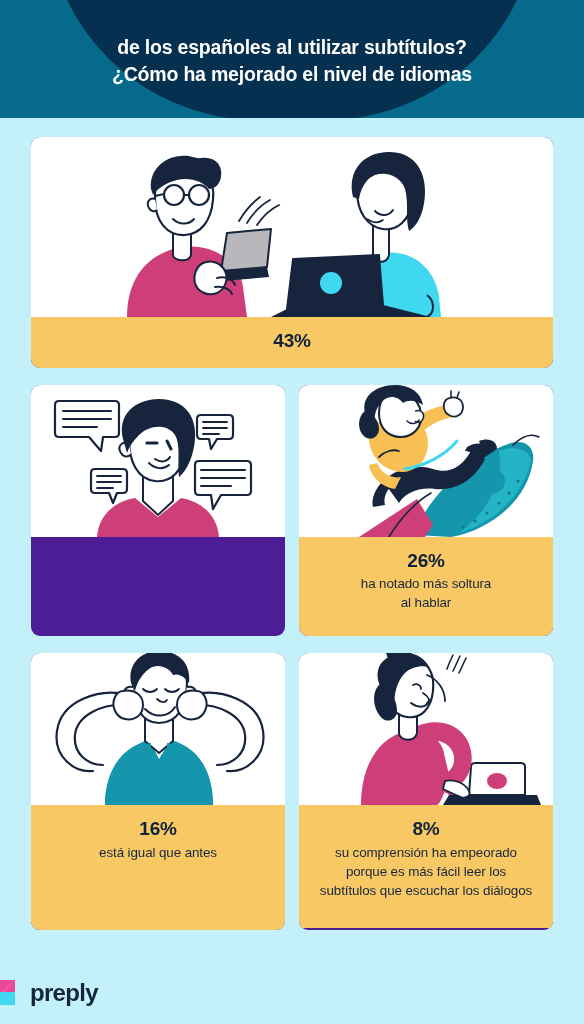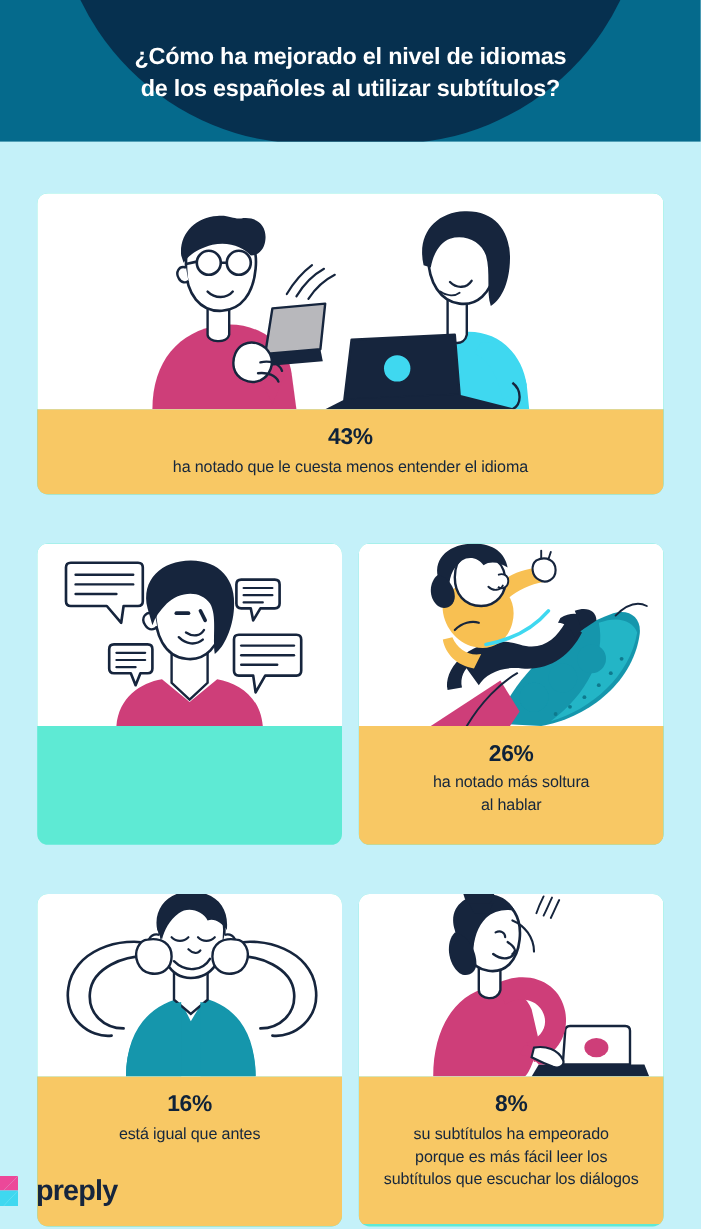--- a/index.html
+++ b/index.html
@@ -52,27 +52,26 @@
   
   .grid{
     padding:19px 31px 0 31px;
     display:flex;
     flex-direction:column;
     gap:17px;
   }
   .row{ display:flex; gap:14px; }
 
   .card{
-    background:#5eead4;
+    background:#4c1d95;
     border-radius:9px;
     overflow:hidden;
     display:flex;
     flex-direction:column;
     position:relative;
-    margin-top:24px;
   }
   .card-wide{ width:100%; }
   .card-half{ width:50%; }
 
   .art{
     position:relative;
     width:100%;
     background:#FFFFFF;
     overflow:hidden;
   }
@@ -119,22 +118,22 @@
     font-weight:bold;
     letter-spacing:-0.7px;
   }
 </style>
 </head>
 <body>
 
 <div class="header-wrap">
   <div class="header-dome"></div>
   <div class="header-inner">
+    <div class="title-line">de los españoles al utilizar subtítulos?</div>
     <div class="title-line title-line-1">¿Cómo ha mejorado el nivel de idiomas</div>
-    <div class="title-line">de los españoles al utilizar subtítulos?</div>
   </div>
 </div>
 
 <div class="grid">
 
   <div class="row">
     <div class="card card-wide">
       <div class="art" style="height:180px;">
         <svg viewBox="0 0 522 180" preserveAspectRatio="xMidYMax meet">
 
@@ -187,21 +186,20 @@
             <path d="M262 122 L348 118 L352 168 L256 172 Z" fill="#16253D" stroke="#16253D" stroke-width="2" stroke-linejoin="round"></path>
             <circle cx="300" cy="146" r="11" fill="#3FD8F0"></circle>
             <path d="M256 172 L352 168 L400 180 L240 180 Z" fill="#16253D"></path>
 
             <path d="M396 158 C404 164 404 176 396 180" fill="none" stroke="#16253D" stroke-width="2"></path>
           </g>
         </svg>
       </div>
       <div class="band">
         <div class="pct">43%</div>
-        <div class="desc">ha notado que le cuesta menos entender el idioma</div>
       </div>
     </div>
   </div>
 
   <div class="row">
 
     <div class="card card-half">
       <div class="art" style="height:152px;">
         <svg viewBox="0 0 254 152" preserveAspectRatio="xMidYMax meet">
 
@@ -399,21 +397,21 @@
           <path d="M148 16 C150 10 152 6 154 2" fill="none" stroke="#16253D" stroke-width="1.6" stroke-linecap="round"></path>
           <path d="M154 18 C157 12 159 7 161 3" fill="none" stroke="#16253D" stroke-width="1.6" stroke-linecap="round"></path>
           <path d="M160 20 C163 14 165 9 167 5" fill="none" stroke="#16253D" stroke-width="1.6" stroke-linecap="round"></path>
 
           <path d="M128 22 C138 26 146 36 146 48" fill="none" stroke="#16253D" stroke-width="1.8" stroke-linecap="round"></path>
         </svg>
       </div>
       <div class="band" style="padding-bottom:28px;">
         <div class="pct">8%</div>
         <div class="desc">
-          <span>su subtítulos ha empeorado</span><br>
+          <span>su comprensión ha empeorado</span><br>
           <span>porque es más fácil leer los</span><br>
           <span>subtítulos que escuchar los diálogos</span>
         </div>
       </div>
     </div>
   </div>
 </div>
 
 <div class="footer">
   <svg class="logo-mark" viewBox="0 0 22 26">

